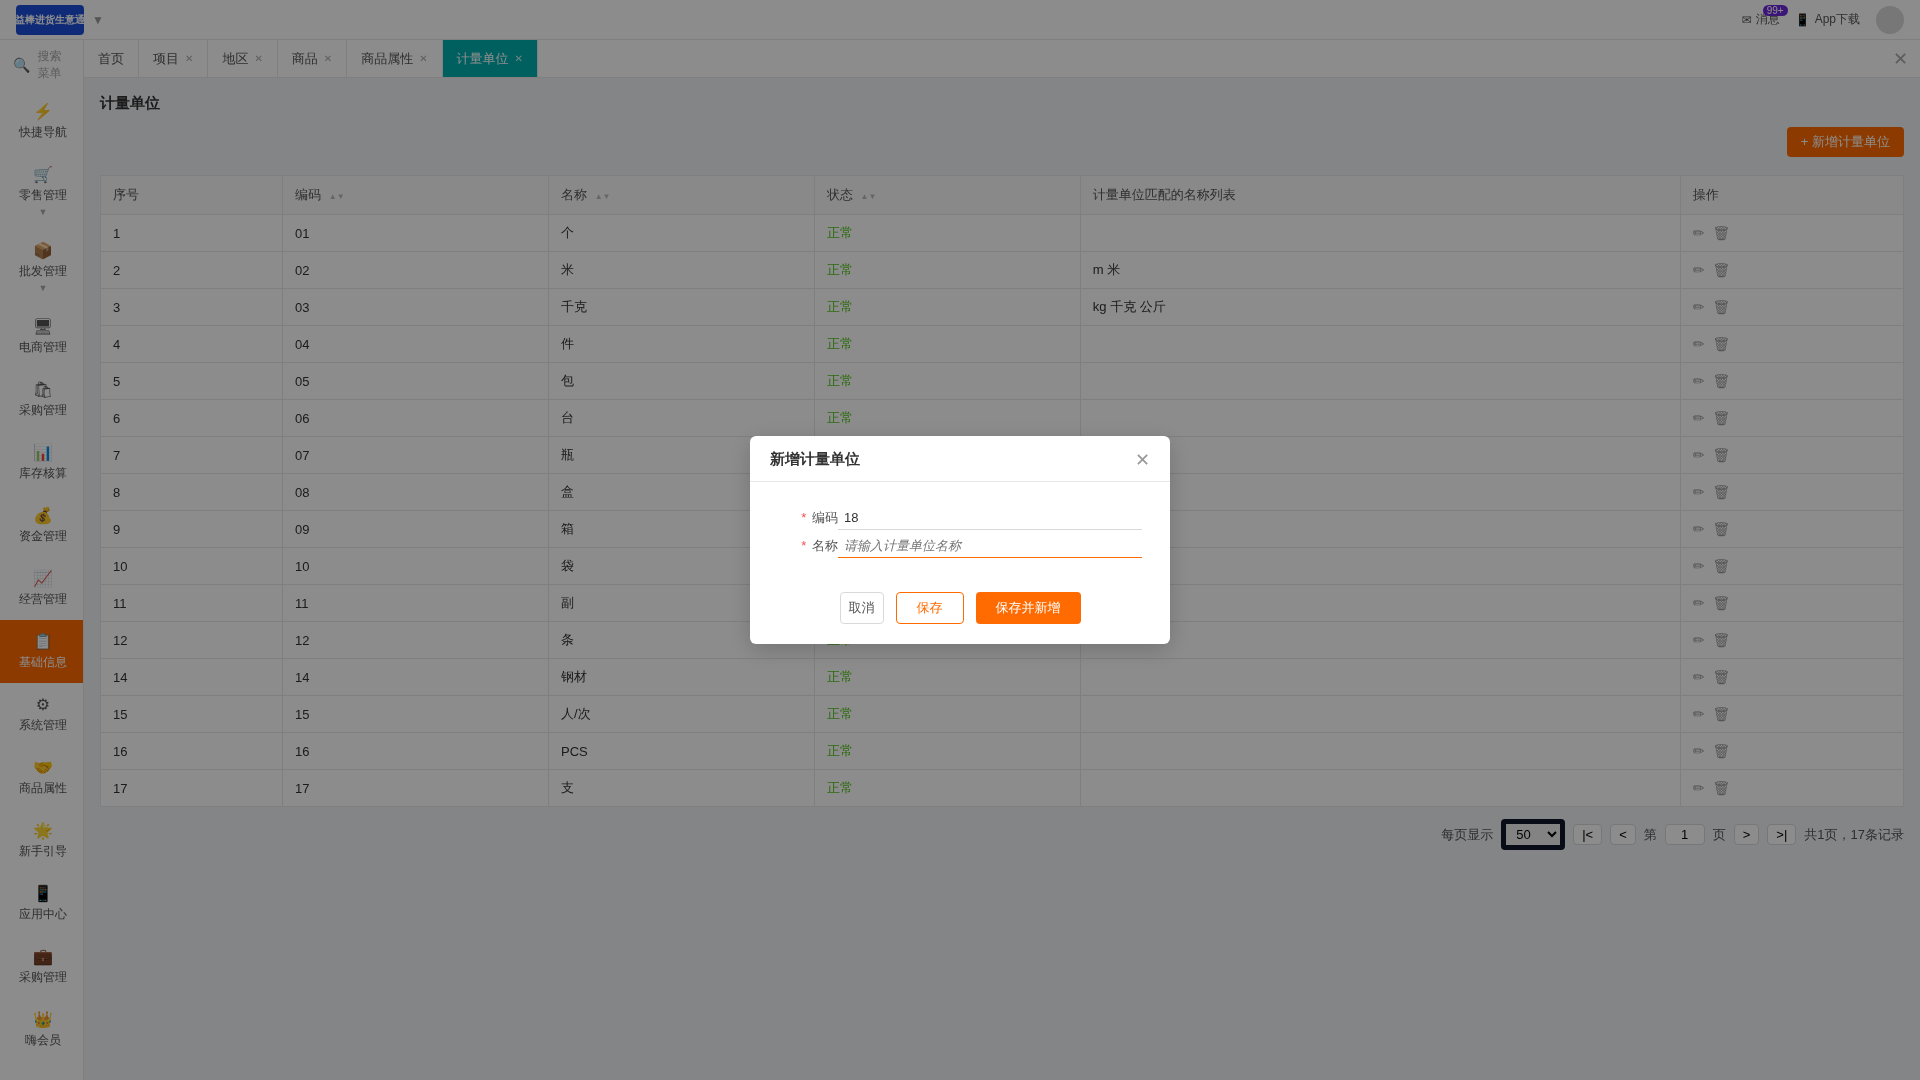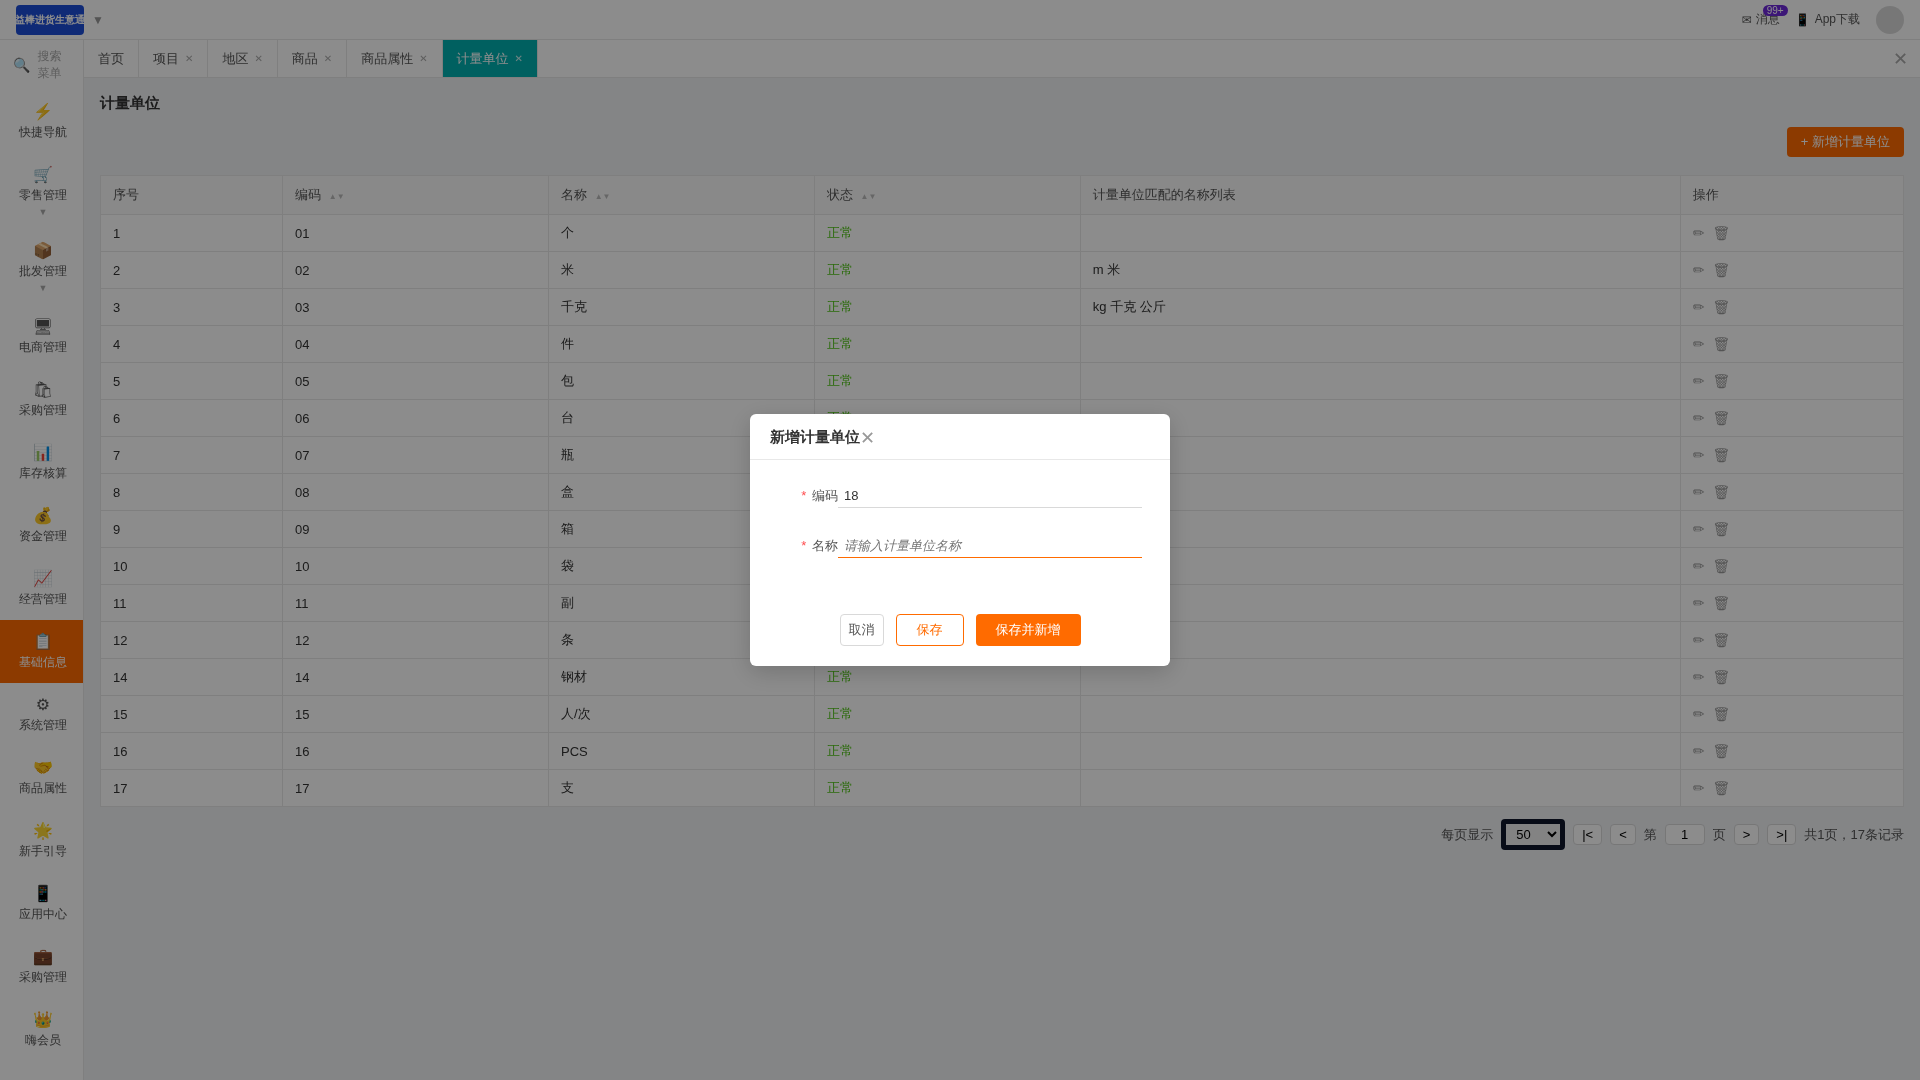--- a/index.html
+++ b/index.html
@@ -240,32 +240,32 @@
       z-index: 1000;
     }
     .modal {
       background: #fff;
       border-radius: 6px;
       width: 420px;
       box-shadow: 0 6px 24px rgba(0,0,0,0.18);
     }
     .modal-header {
       display: flex;
-      justify-content: flex-start;
+      justify-content: space-between;
       align-items: center;
       padding: 14px 20px 12px;
       border-bottom: 1px solid #e8e8e8;
     }
     .modal-title { font-size: 15px; font-weight: bold; color: #333; }
     .modal-close { cursor: pointer; color: #999; font-size: 18px; line-height: 1; }
     .modal-body { padding: 24px 28px 16px; }
     .form-row {
       display: flex;
       align-items: center;
-      margin-bottom: 26px;
+      margin-bottom: 4px;
     }
     .form-label {
       width: 60px;
       text-align: right;
       color: #555;
       font-size: 13px;
       flex-shrink: 0;
     }
     .form-label .required { color: #ff4d4f; margin-right: 2px; }
     .form-input {

